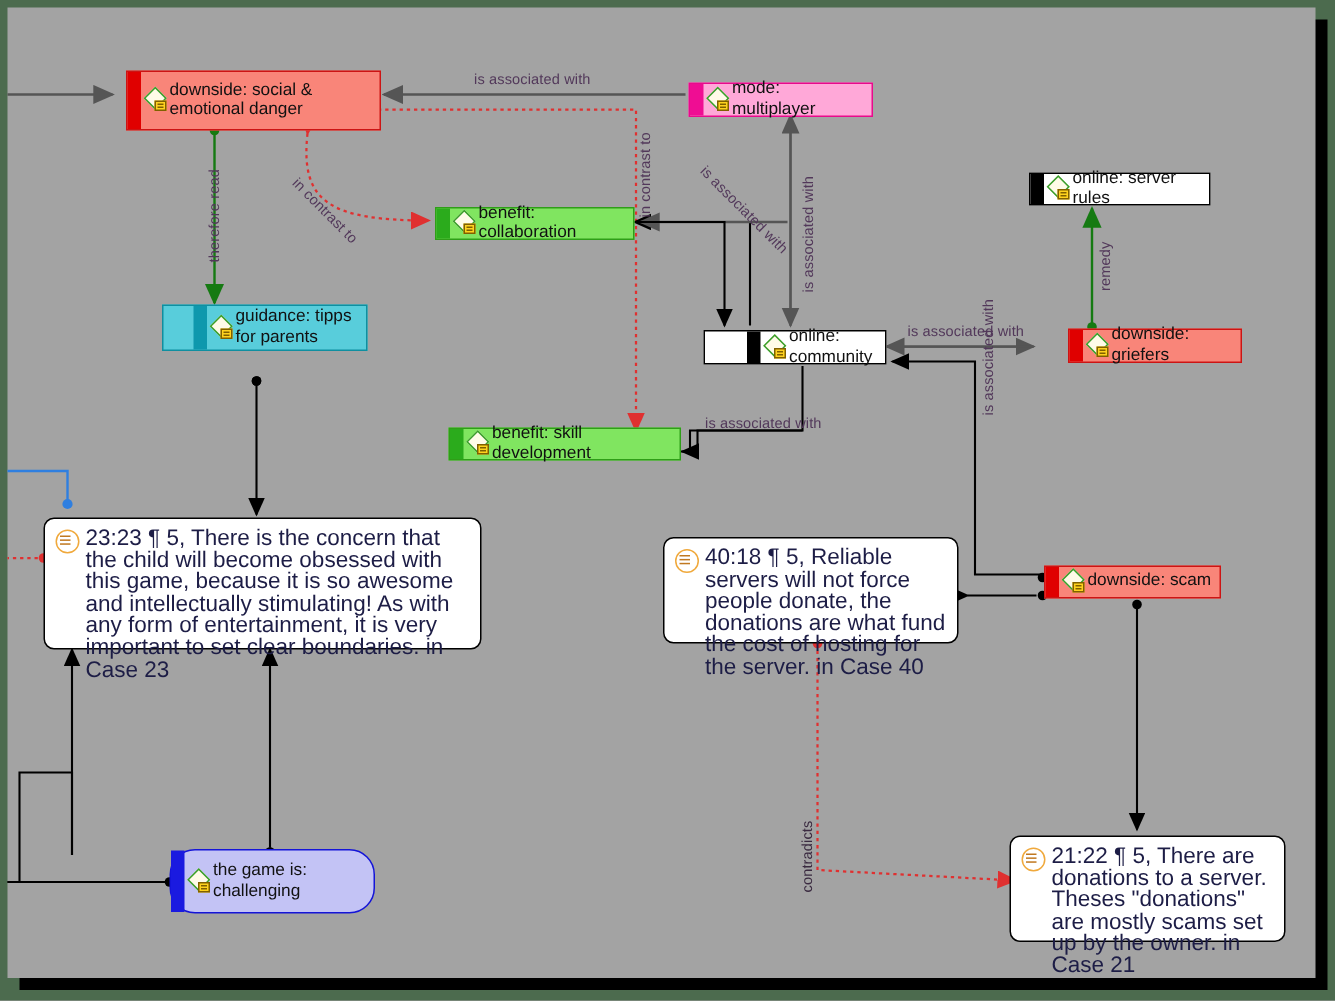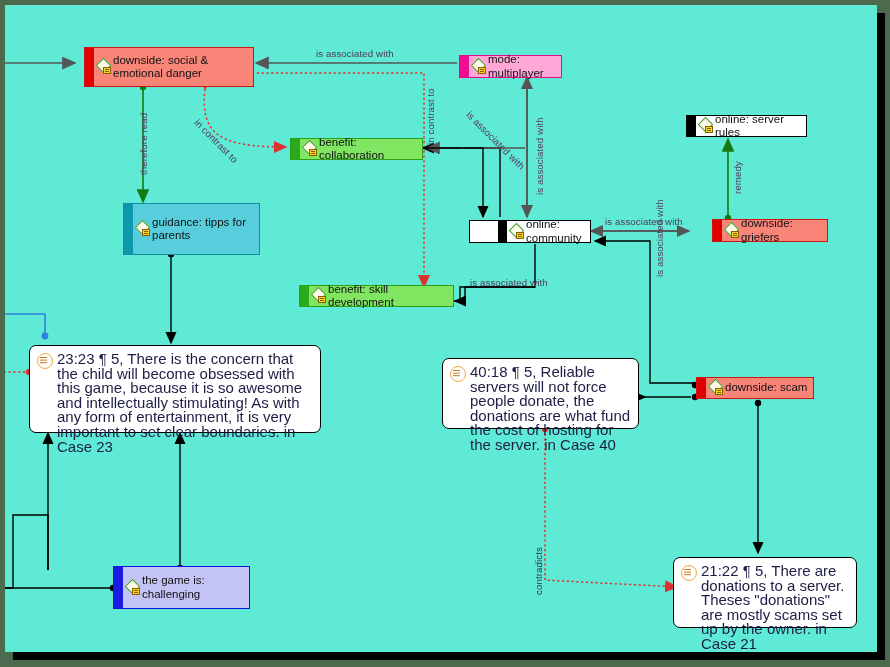--- a/index.html
+++ b/index.html
@@ -7,21 +7,21 @@
   body{
     width:890px;height:667px;overflow:hidden;
     background:#4c6b4e;
     font-family:"Liberation Sans", sans-serif;
   }
   #root{position:relative;width:890px;height:667px;}
 
   
   #canvas{
     position:absolute;left:5px;top:5px;width:872px;height:647px;
-    background:#5eead4;
+    background:#a3a3a3;
     box-shadow:8px 8px 0 0 #000000;
     overflow:hidden;
   }
 
   svg#edges{position:absolute;left:0;top:0;width:872px;height:647px;overflow:visible;}
 
   
   .node{
     position:absolute;
     box-sizing:border-box;
@@ -43,21 +43,21 @@
   .n-red   {background:#f98579;border-color:#cc1414;}
   .n-red   .bar{background:#e00000;}
   .n-green {background:#80e560;border-color:#2f9e18;}
   .n-green .bar{background:#2bab1c;}
   .n-teal  {background:#58cddb;border-color:#0f8fa0;}
   .n-teal  .bar{background:#0e98ad;}
   .n-pink  {background:#ffa8d8;border-color:#e80a8c;}
   .n-pink  .bar{background:#ef0d93;}
   .n-white {background:#ffffff;border-color:#000000;}
   .n-white .bar{background:#000000;}
-  .n-blue  {background:#c3c3f5;border-color:#1414d8;}
+  .n-blue  {background:#c3c3f5;border-color:#1414d8;border-radius:17px;}
   .n-blue  .bar{background:#1a1ae0;}
 
   
   .cicon{position:relative;width:14px;height:14px;flex:0 0 14px;margin-right:1px;}
   .cicon .dia{
     position:absolute;left:1px;top:0px;width:9px;height:9px;
     background:#fffbe8;border:1.2px solid #3a9e2a;
     transform:rotate(45deg);
   }
   .cicon .tag{
@@ -238,21 +238,21 @@
       <div class="bar"></div>
       <div class="body">
         <span class="cicon">
             <span class="dia"></span>
             <span class="tag"></span>
           </span>
         <span class="lbl">downside: social &amp; emotional danger</span>
       </div>
     </div>
 
-    <div class="node n-pink" style="left:454px;top:50px;width:103px;height:23px;">
+    <div class="node n-pink" style="left:454px;top:50px;width:123px;height:23px;">
       <div class="bar"></div>
       <div class="body">
         <span class="cicon">
             <span class="dia"></span>
             <span class="tag"></span>
           </span>
         <span class="lbl">mode: multiplayer</span>
       </div>
     </div>
 
@@ -260,21 +260,21 @@
       <div class="bar"></div>
       <div class="body">
         <span class="cicon">
             <span class="dia"></span>
             <span class="tag"></span>
           </span>
         <span class="lbl">benefit: collaboration</span>
       </div>
     </div>
 
-    <div class="node n-teal" style="left:118px;top:198px;width:137px;height:52px;">
+    <div class="node n-teal" style="left:103px;top:198px;width:137px;height:31px;padding-left:20px;">
       <div class="bar"></div>
       <div class="body">
         <span class="cicon">
             <span class="dia"></span>
             <span class="tag"></span>
           </span>
         <span class="lbl">guidance: tipps for parents</span>
       </div>
     </div>
 

